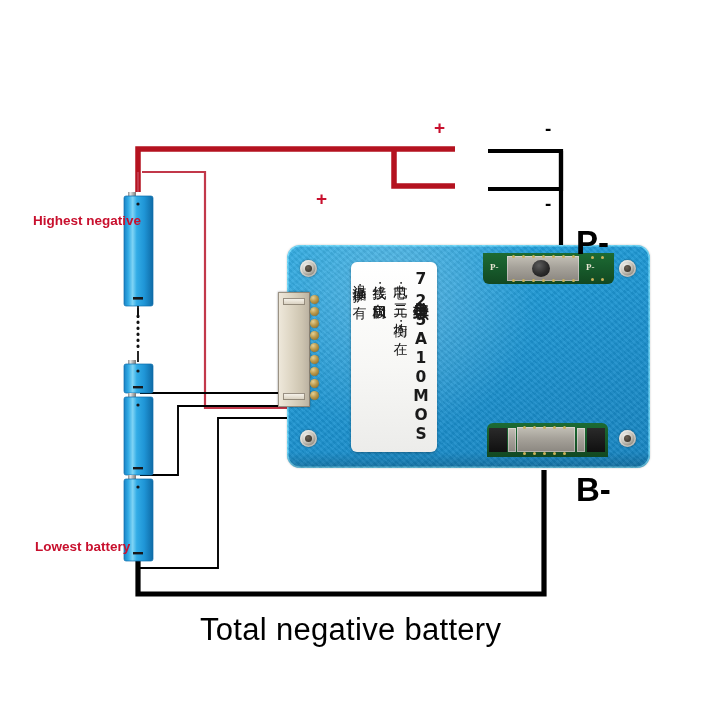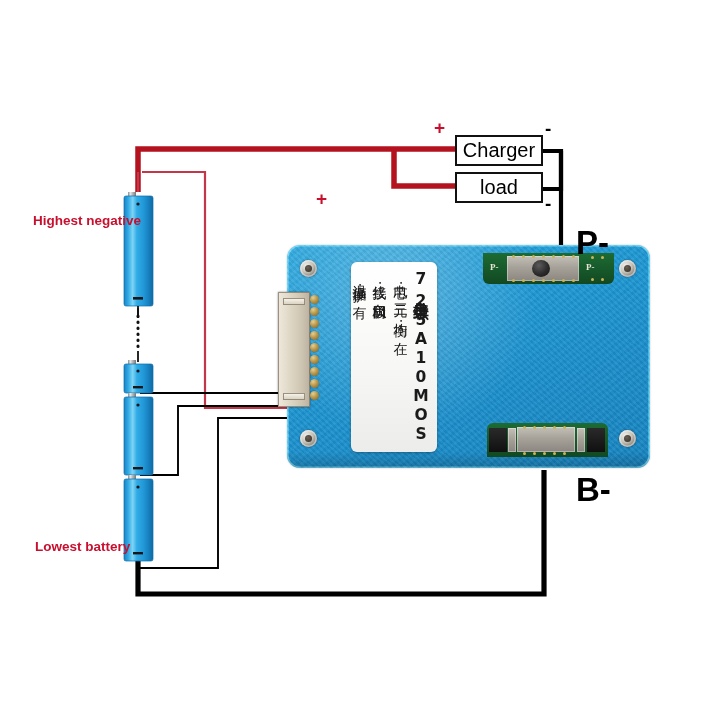--- a/index.html
+++ b/index.html
@@ -258,31 +258,26 @@
     </div>
 
     <div id="sticker">
       <div class="cnline cn1">7串持续25A10MOS</div>
       <div class="cnline cn2">电芯:三元 均衡:在</div>
       <div class="cnline cn3">接线:负极同口</div>
       <div class="cnline cn4">温度保护:有</div>
     </div>
   </div>
 
-  <div class="boxlbl" style="left:455px;top:135px;width:84px;height:27px;">
-    <span>Charger</span>
-  </div>
-  <div class="boxlbl" style="left:455px;top:172px;width:84px;height:27px;">
-    <span>load</span>
-  </div>
 
   <span class="lbl plusminus" style="left:434px;top:117px;">+</span>
   <span class="lbl minussign" style="left:545px;top:118px;">-</span>
   <span class="lbl plusminus" style="left:316px;top:188px;">+</span>
   <span class="lbl minussign" style="left:545px;top:193px;">-</span>
 
   <span class="lbl lbl-red" style="left:33px;top:213px;">Highest negative</span>
   <span class="lbl lbl-red" style="left:35px;top:529px;margin-top:10px;">Lowest battery</span>
 
   <span class="bigtag" style="left:576px;top:224px;">P-</span>
   <span class="bigtag" style="left:576px;top:471px;">B-</span>
 
+  <span class="bottomtitle" style="left:200px;top:612px;">Total negative battery</span>
 </div>
 
 </body></html>

